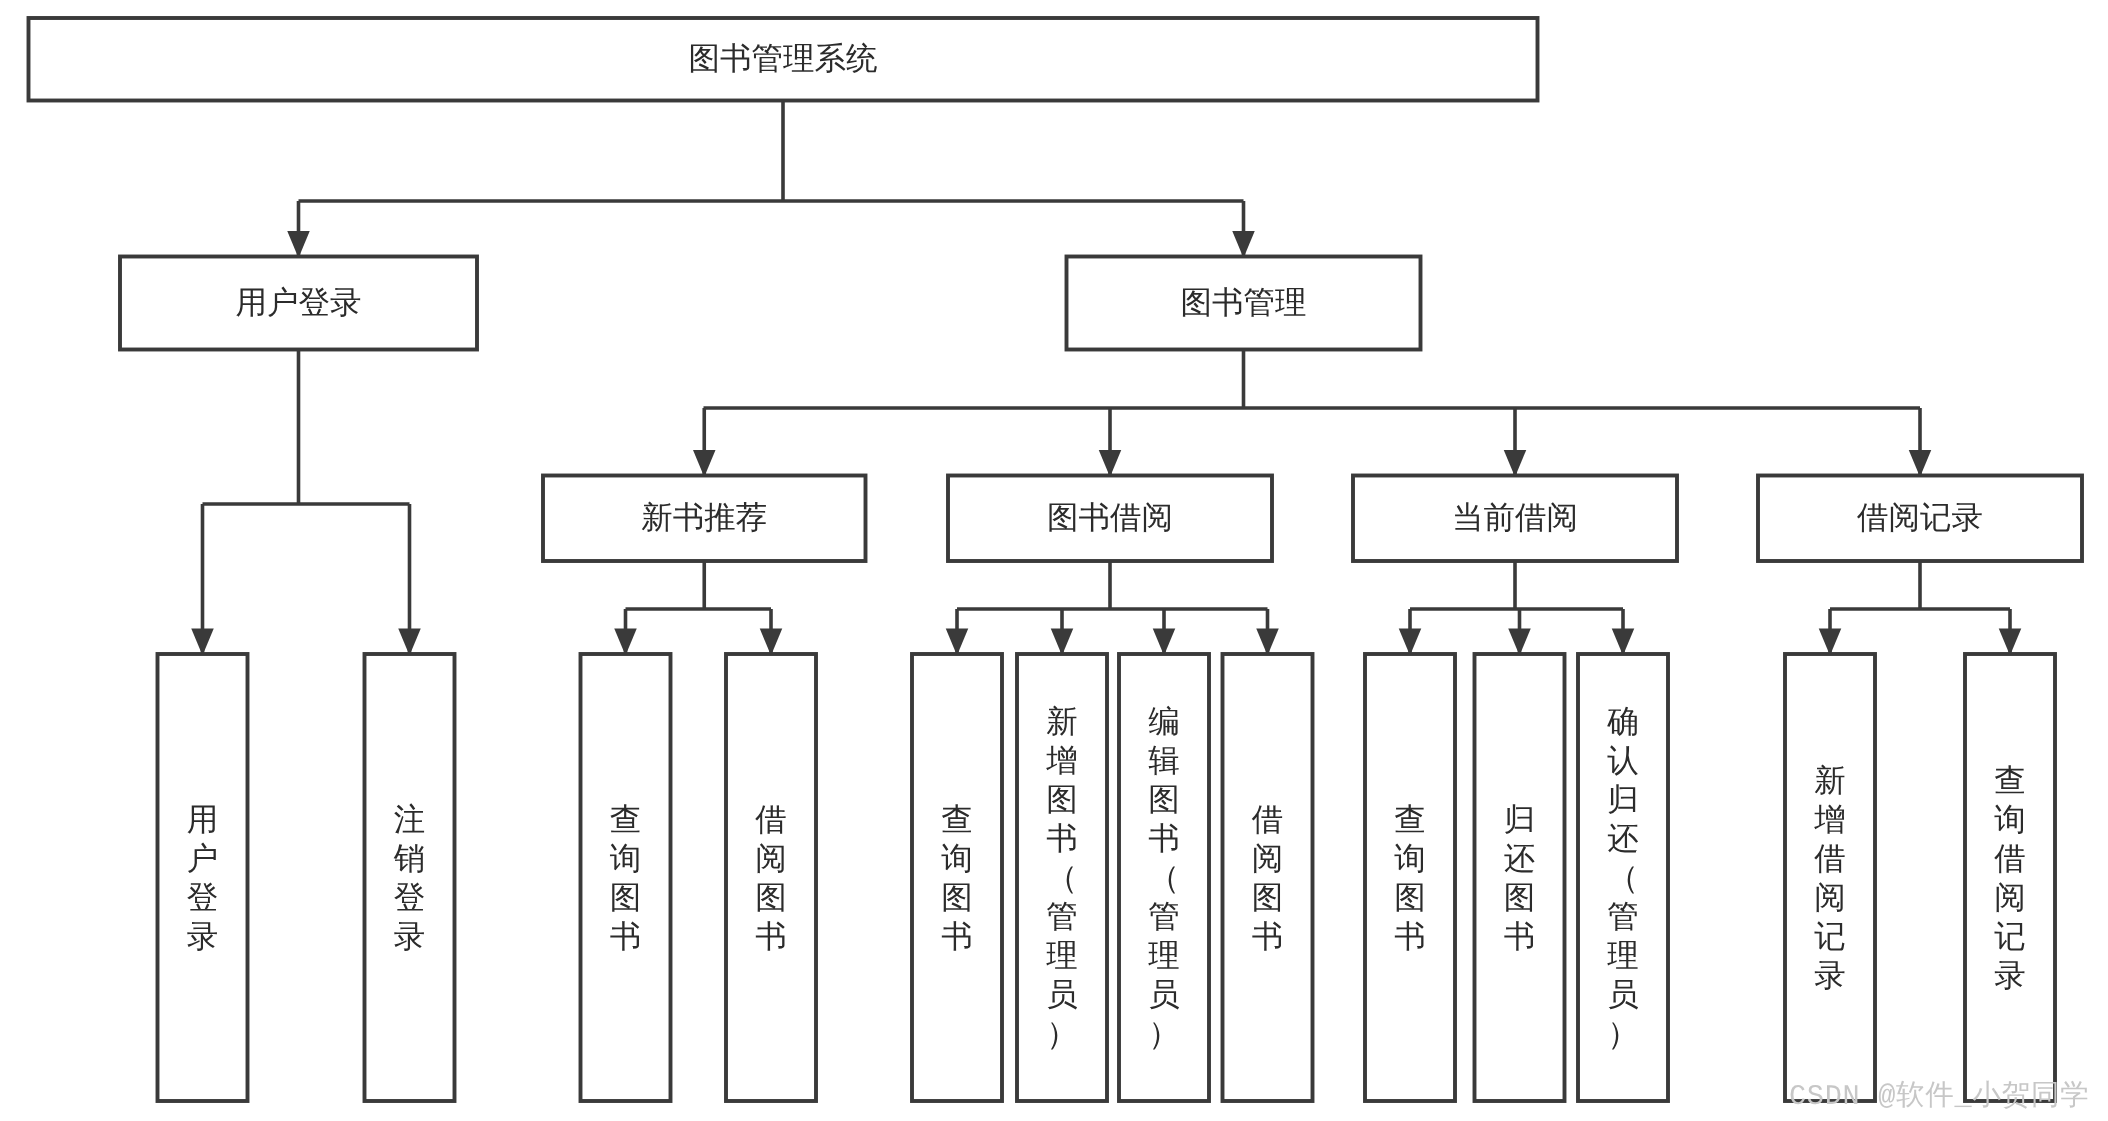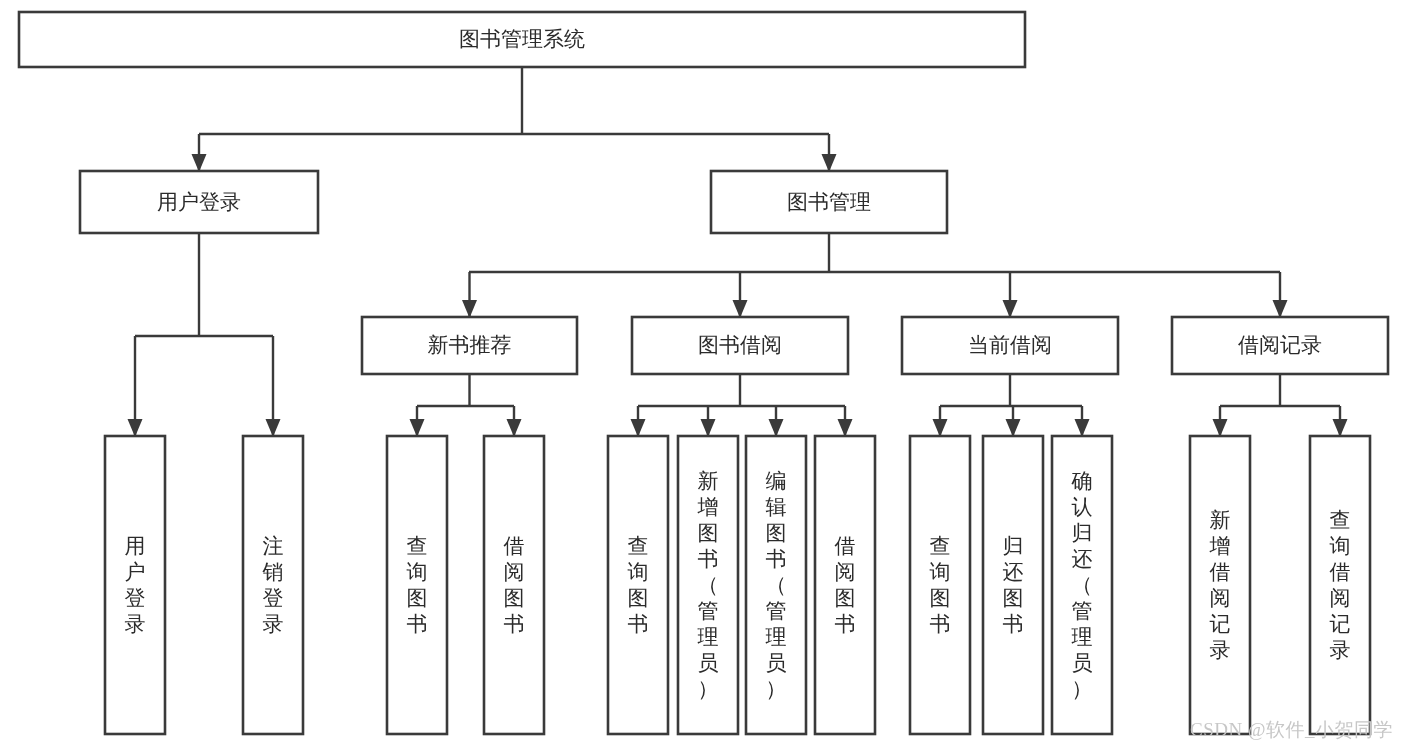--- a/index.html
+++ b/index.html
@@ -51,21 +51,21 @@
   .node-label-v {
     font-family: "Liberation Sans", "DejaVu Sans", sans-serif;
     font-size: 21px;
     fill: #2b2b2b;
     text-anchor: middle;
   }
   .watermark-text {
     position: absolute;
     right: 12px;
     bottom: 4px;
-    font-family: Liberation Serif, serif;
+    font-family: Liberation Mono, monospace;
     font-size: 19px;
     color: #c7c7c7;
     white-space: nowrap;
     letter-spacing: 0.5px;
     pointer-events: none;
   }
 </style>
 </head>
 <body>
 

